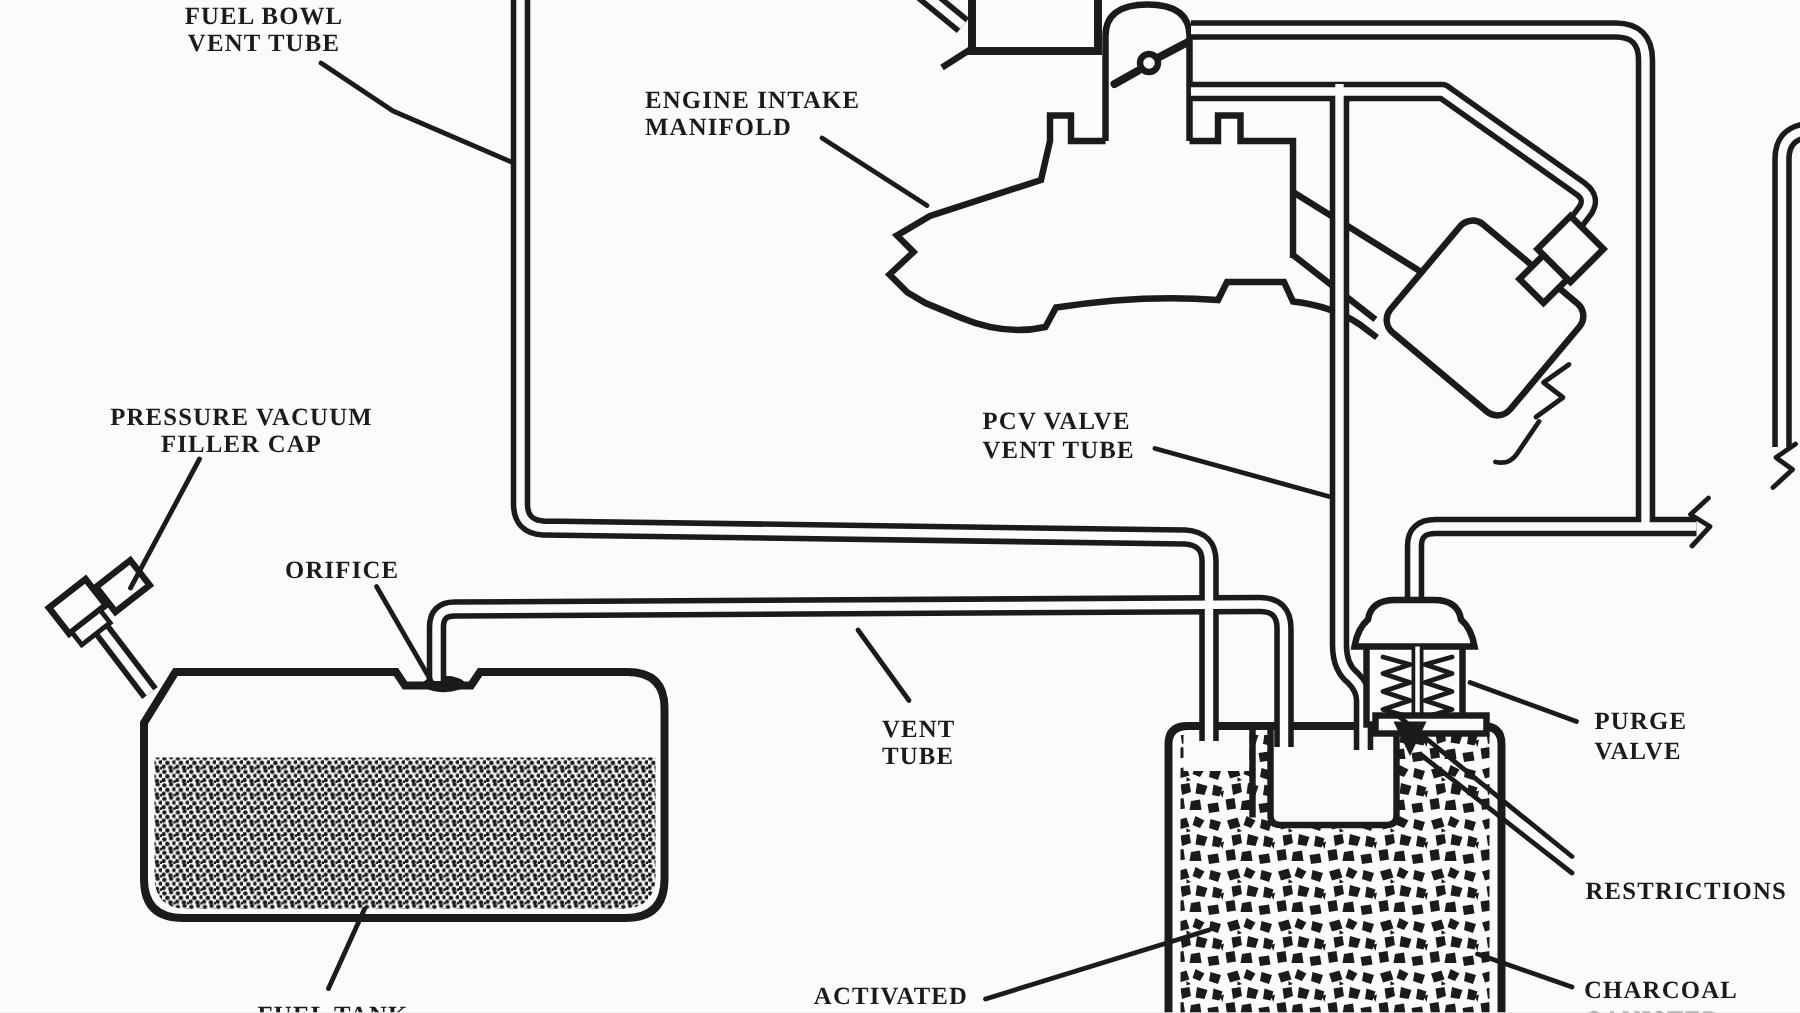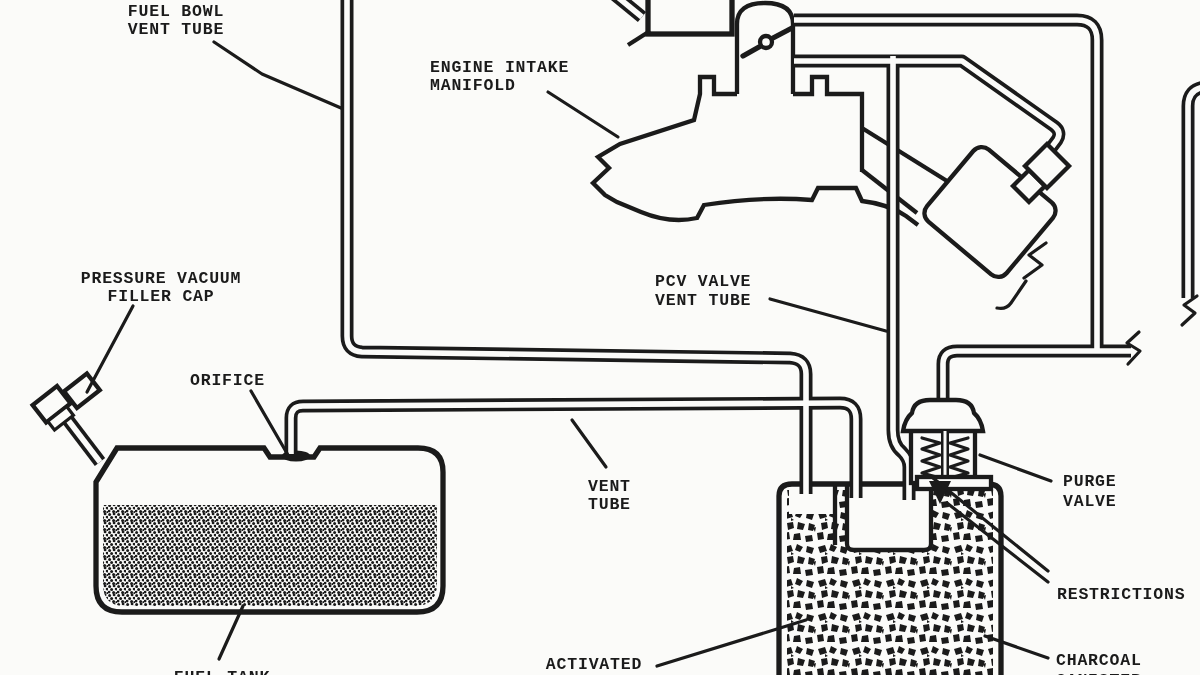--- a/index.html
+++ b/index.html
@@ -1,19 +1,19 @@
 <!DOCTYPE html>
 <html><head>
 <meta charset="utf-8">
 <style>
   html,body{margin:0;padding:0;background:#e8e8e8;}
   .stage{
     position:relative;width:1200px;height:675px;overflow:hidden;
     background:var(--paper,#fbfbf9);color:var(--ink,#1b1b1b);
-    font-family:Liberation Mono, monospace;
+    font-family:Liberation Serif, serif;
   }
   svg{position:absolute;inset:0;display:block;}
   
   .ln{stroke:currentColor;fill:none;stroke-linecap:butt;stroke-linejoin:miter;}
   .rnd{stroke-linejoin:round;stroke-linecap:round;}
   .w3{stroke-width:3.2;}
   .w4{stroke-width:4.3;}
   .w5{stroke-width:5.3;}
   .tube-out{stroke:currentColor;fill:none;stroke-width:13;stroke-linecap:butt;stroke-linejoin:round;}
   .tube-core{stroke:var(--paper,#fbfbf9);fill:none;stroke-width:5.6;stroke-linecap:butt;stroke-linejoin:round;}

